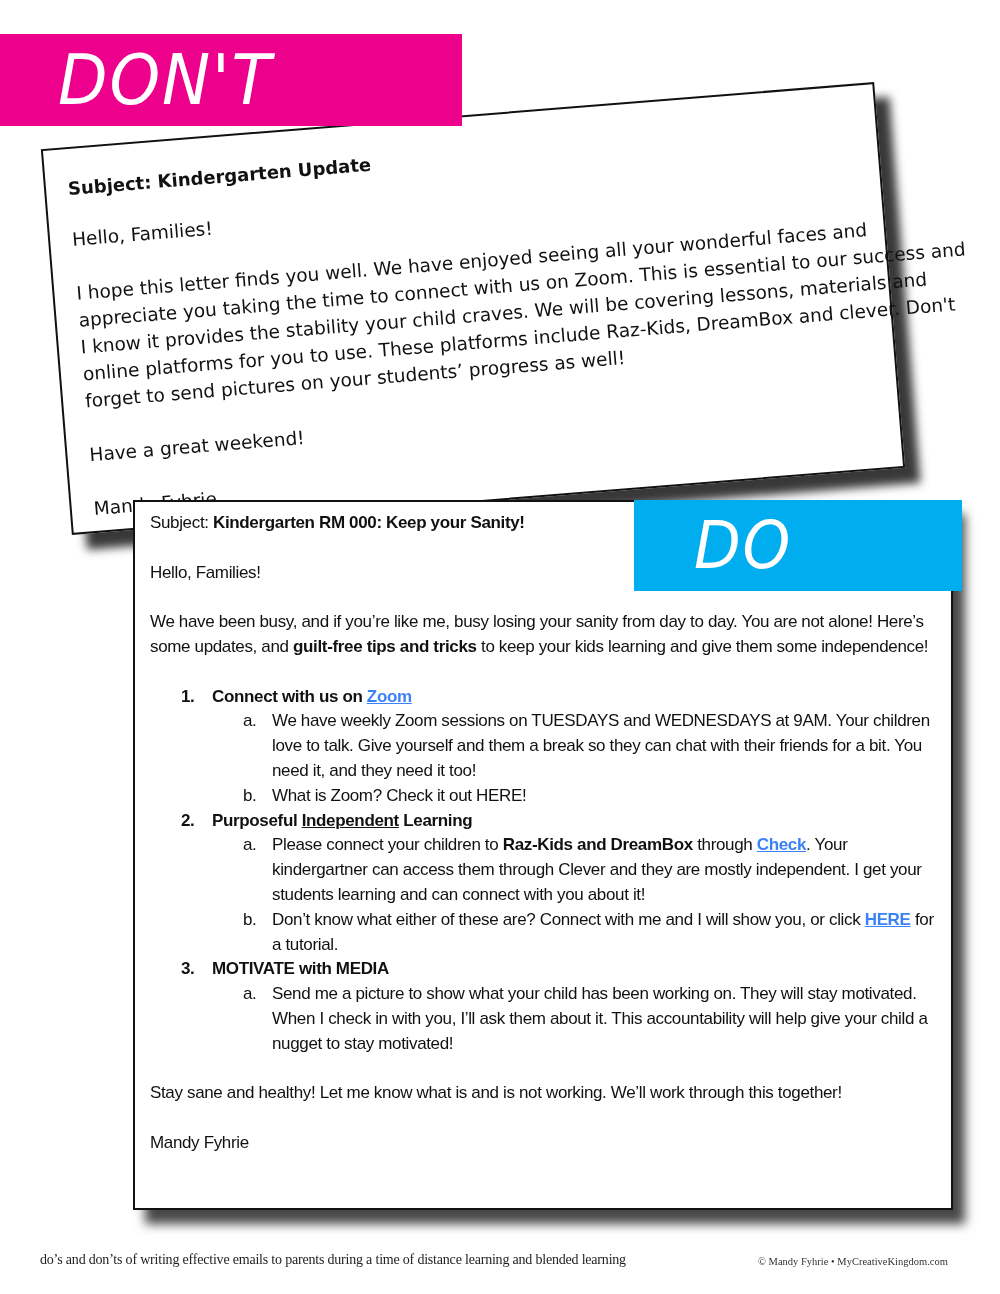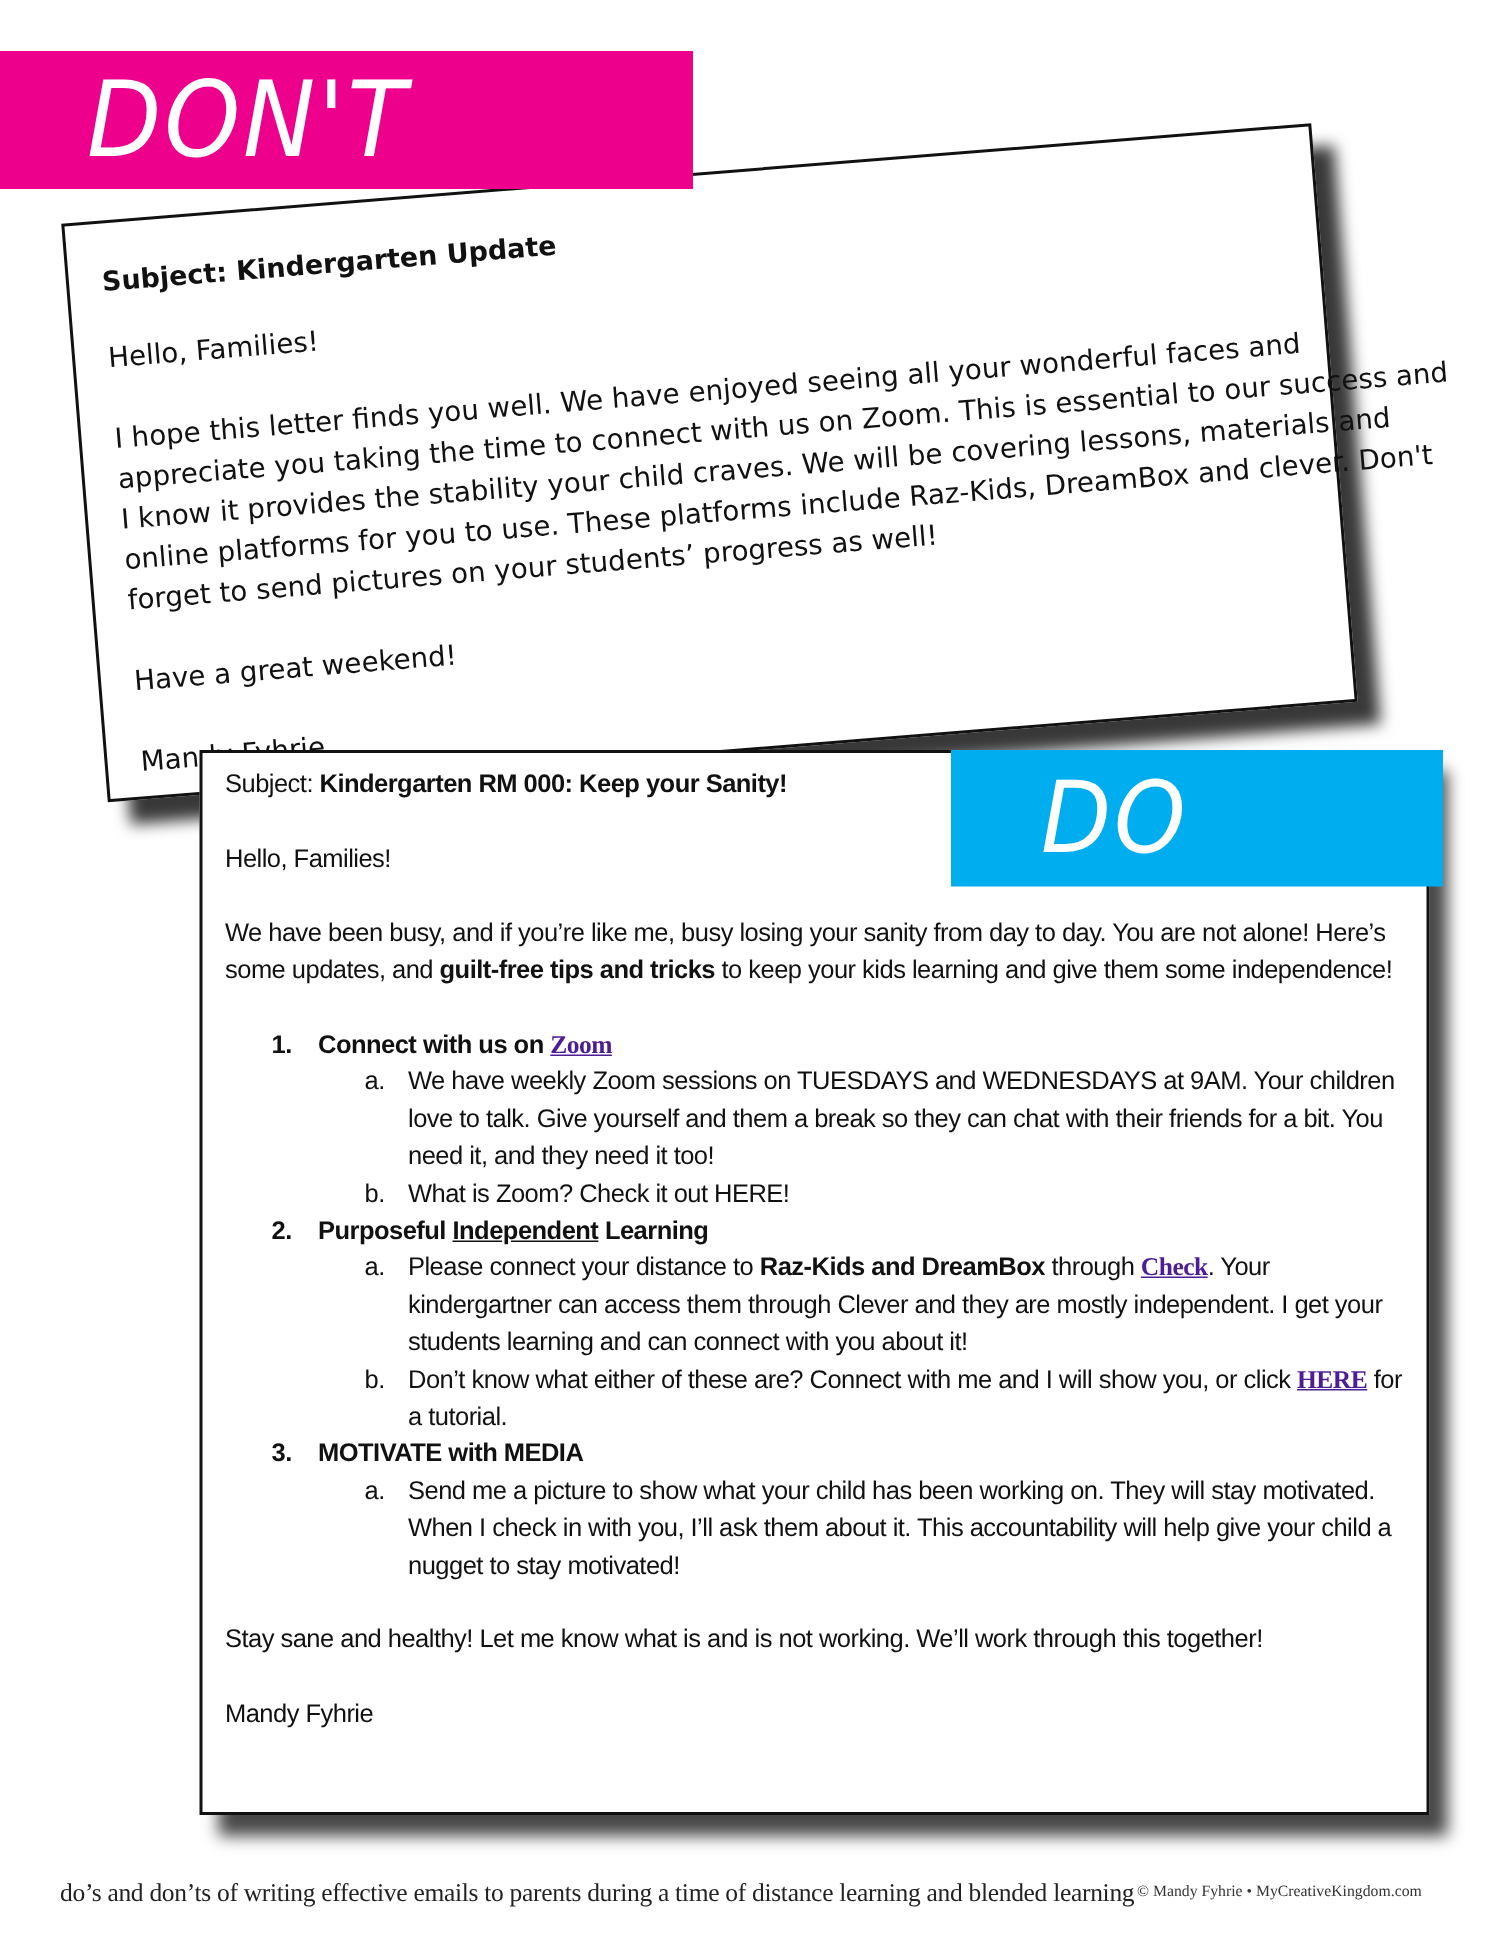--- a/index.html
+++ b/index.html
@@ -60,21 +60,21 @@
     box-shadow: 12px 14px 10px rgba(0,0,0,0.72);
     padding: 9px 0 0 15px;
     font-family: "Liberation Sans Narrow", "Liberation Sans", sans-serif;
     font-size: 17px;
     line-height: 24.8px;
     z-index: 4;
     letter-spacing: -0.35px;
   }
   .do-card .para { margin: 0 0 24.8px 0; }
   .do-card b { font-weight: bold; }
-  .do-card a.link { color: #4c1d95; text-decoration: underline; font-weight: bold; font-family: Liberation Serif, serif; }
+  .do-card a.link { color: #3b82f6; text-decoration: underline; font-weight: bold; }
   .do-card u { text-decoration: underline; }
 
   .list1 { margin: 0 0 24.8px 0; padding: 0; list-style: none; }
   .list1 > li { position: relative; padding-left: 62px; }
   .list1 > li > .num { position: absolute; left: 31px; font-weight: bold; }
   .list1 > li > .head { font-weight: bold; }
   .list2 { margin: 0; padding: 0; list-style: none; }
   .list2 > li { position: relative; padding-left: 60px; padding-right: 6px; }
   .list2 > li > .let { position: absolute; left: 31px; }
 
@@ -89,21 +89,21 @@
     transform: scaleX(0.92); transform-origin: left;
   }
 
   
   .footer {
     position: absolute; left: 0; top: 1252px; width: 1000px; height: 24px;
     font-family: "Liberation Serif", "DejaVu Serif", serif;
   }
   .footer .caption {
     position: absolute; left: 40px; top: 0;
-    font-size: 17px; color: #222; letter-spacing: -0.2px;
+    font-size: 14px; color: #222; letter-spacing: -0.2px;
   }
   .footer .credit {
     position: absolute; left: 758px; top: 4px;
     font-size: 10.5px; color: #333;
   }
 </style>
 </head>
 <body>
 
 <div class="banner banner-dont">
@@ -135,21 +135,21 @@
       <span class="head"><span>Connect with us on </span><a class="link">Zoom</a></span>
       <ol class="list2">
         <li><span class="let">a.</span><span>We have weekly Zoom sessions on TUESDAYS and WEDNESDAYS at 9AM. Your children love to talk. Give yourself and them a break so they can chat with their friends for a bit. You need it, and they need it too!</span></li>
         <li><span class="let">b.</span><span>What is Zoom? Check it out HERE!</span></li>
       </ol>
     </li>
     <li>
       <span class="num">2.</span>
       <span class="head"><span>Purposeful </span><u>Independent</u><span> Learning</span></span>
       <ol class="list2">
-        <li><span class="let">a.</span><span>Please connect your distance to </span><b>Raz-Kids and DreamBox</b><span> through </span><a class="link">Check</a><span>. Your kindergartner can access them through Clever and they are mostly independent. I get your students learning and can connect with you about it!</span></li>
+        <li><span class="let">a.</span><span>Please connect your children to </span><b>Raz-Kids and DreamBox</b><span> through </span><a class="link">Check</a><span>. Your kindergartner can access them through Clever and they are mostly independent. I get your students learning and can connect with you about it!</span></li>
         <li><span class="let">b.</span><span>Don’t know what either of these are? Connect with me and I will show you, or click </span><a class="link">HERE</a><span> for a tutorial.</span></li>
       </ol>
     </li>
     <li>
       <span class="num">3.</span>
       <span class="head">MOTIVATE with MEDIA</span>
       <ol class="list2">
         <li><span class="let">a.</span><span>Send me a picture to show what your child has been working on. They will stay motivated. When I check in with you, I’ll ask them about it. This accountability will help give your child a nugget to stay motivated!</span></li>
       </ol>
     </li>

